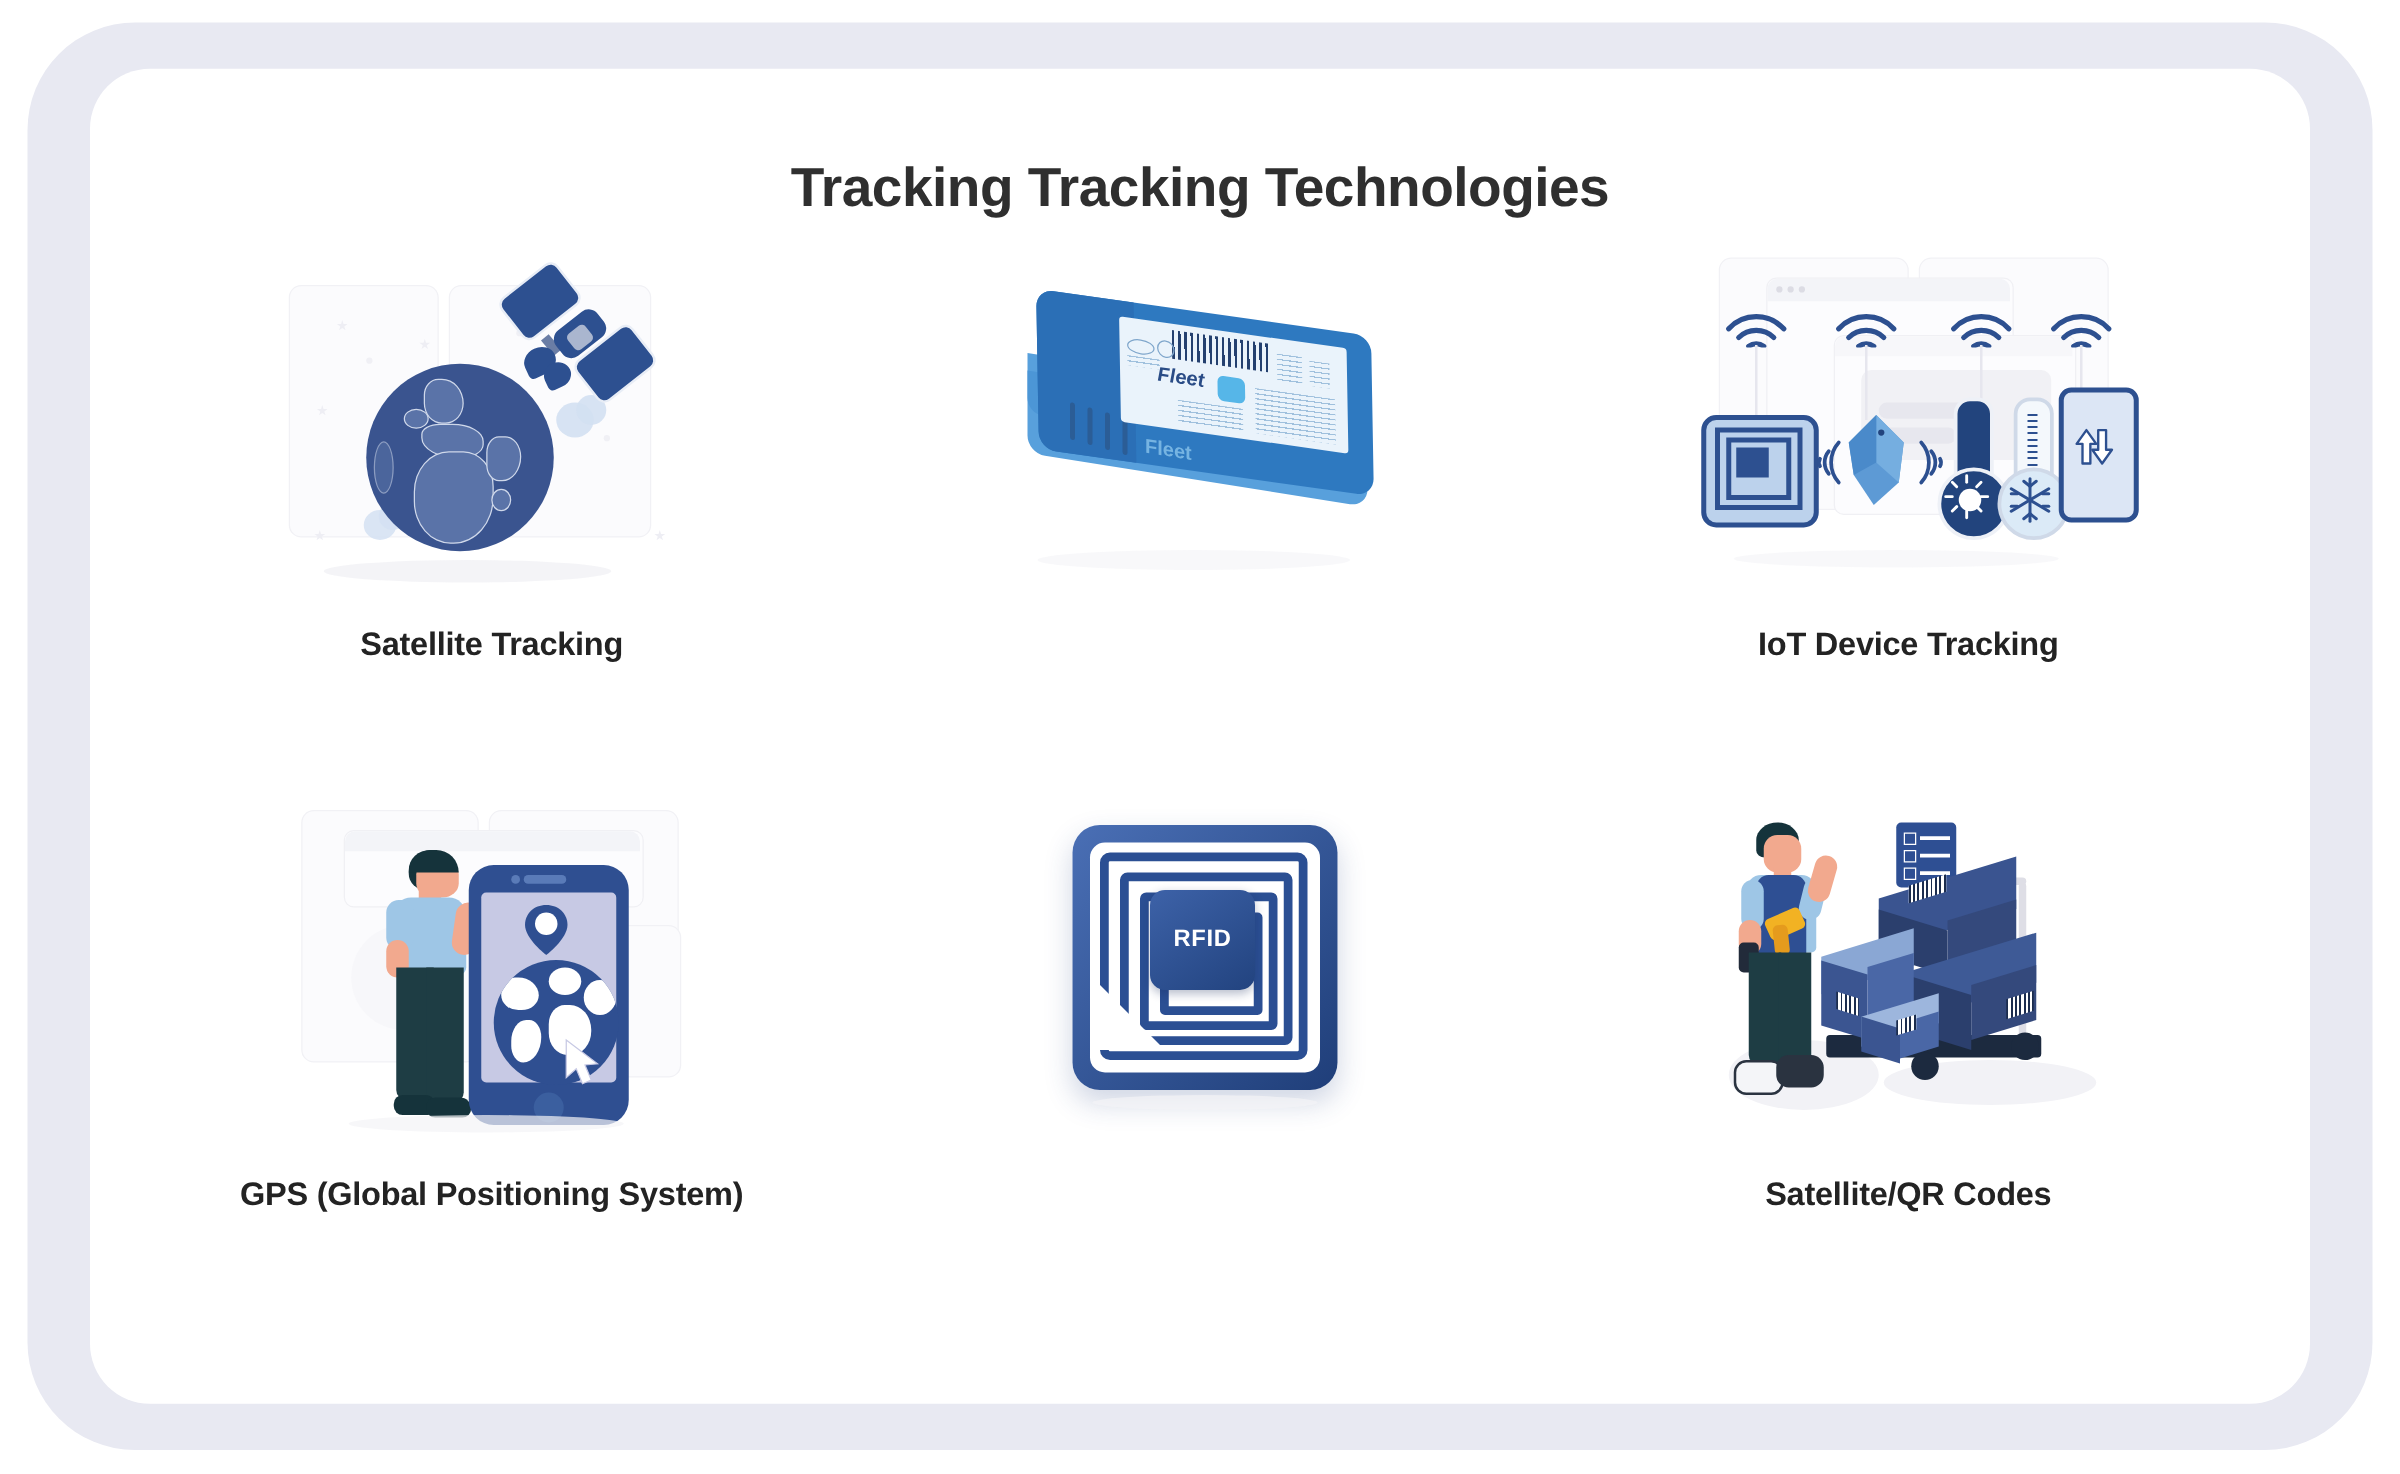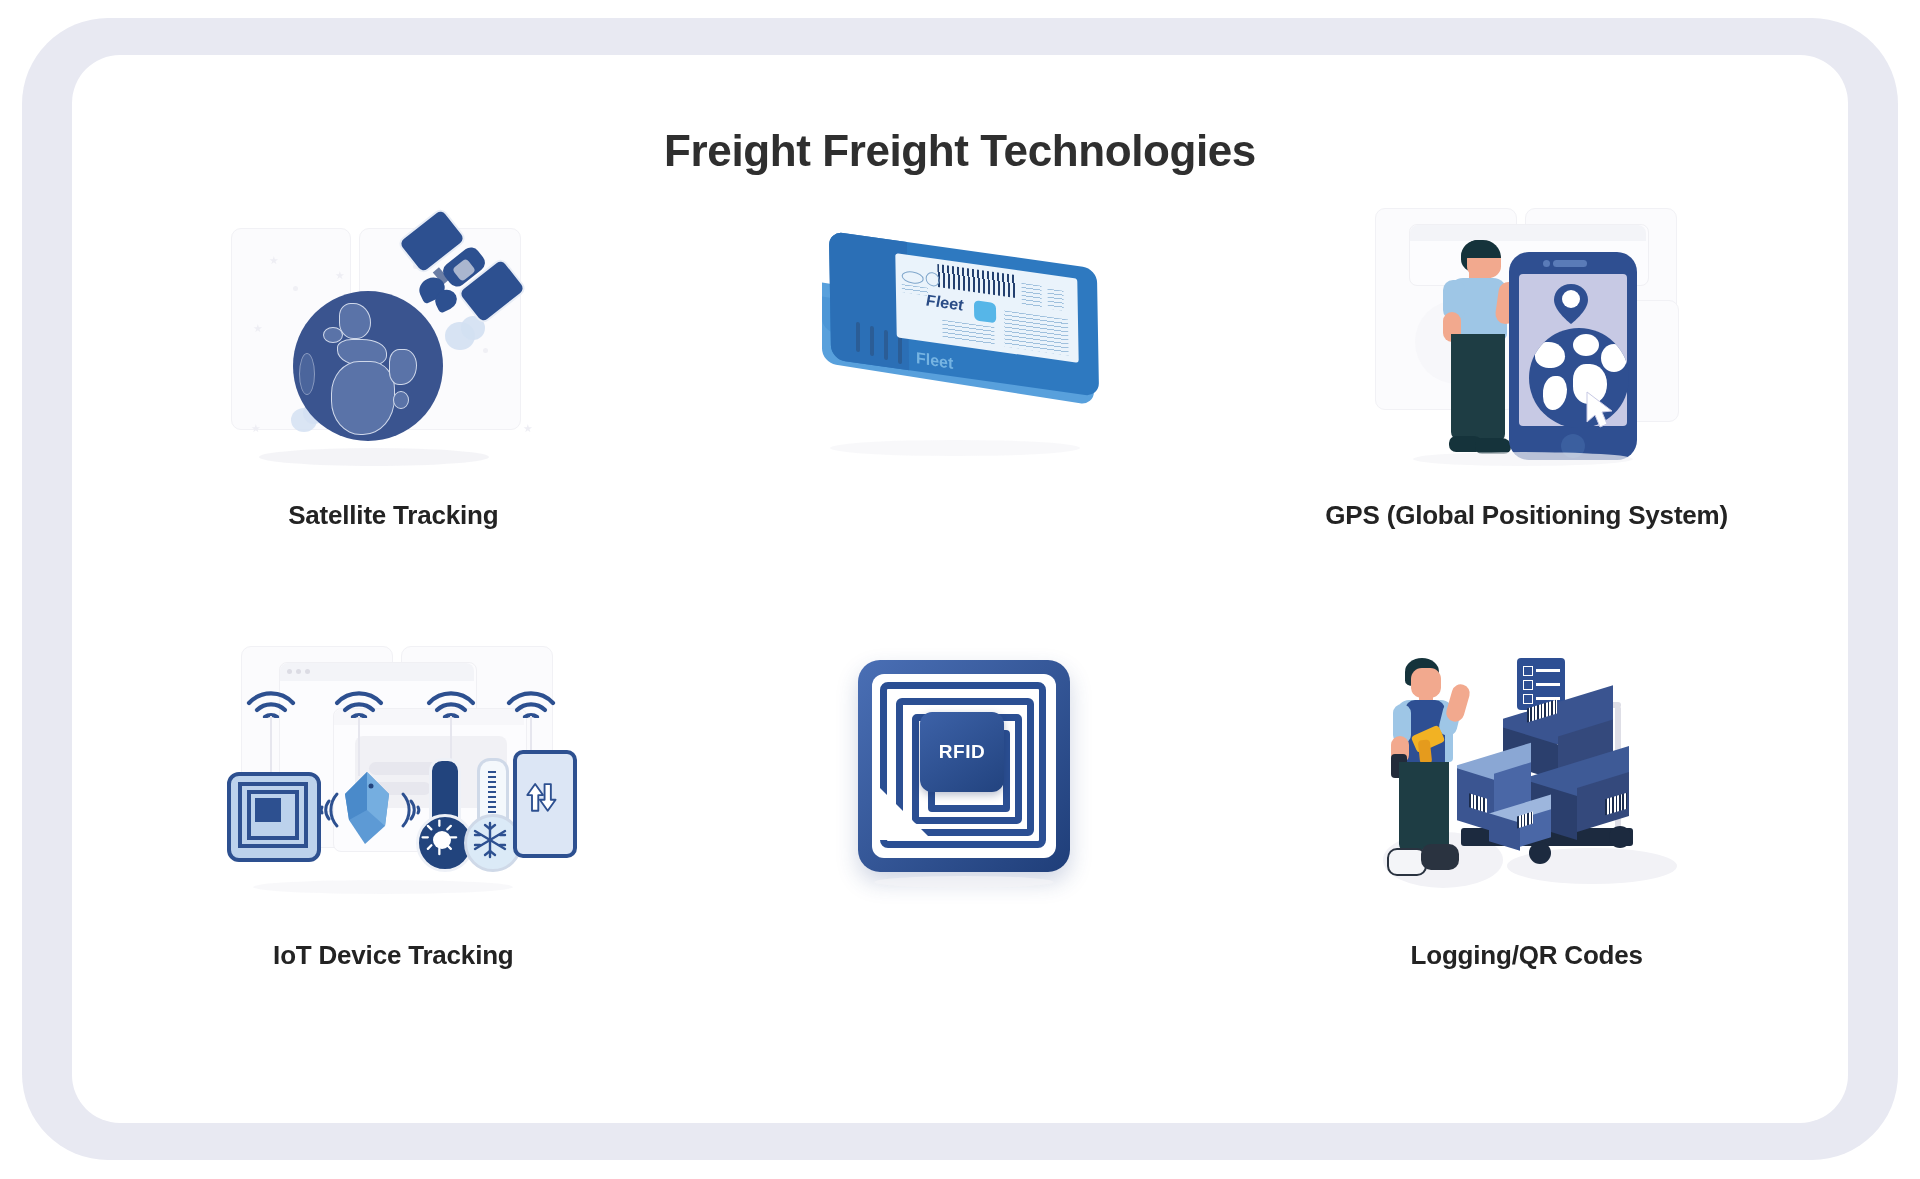--- a/index.html
+++ b/index.html
@@ -330,21 +330,21 @@
        #1b2c4d 0px, #1b2c4d 1.5px, #ffffff 1.5px, #ffffff 3.5px);
   }
   .scanner { position: absolute; background: #f2b223; border-radius: 4px; }
 </style>
 </head>
 <body>
 
 <div class="frame-outer"></div>
 <div class="frame-inner"></div>
 
-<div class="page-title">Freight Freight Technologies</div>
+<div class="page-title">Tracking Tracking Technologies</div>
 
 <div class="grid">
 
   <div class="card">
     <div class="art">
       <div class="bg-panel" style="left:8px;top:32px;width:118px;height:200px;"></div>
       <div class="bg-panel" style="left:136px;top:32px;width:160px;height:200px;"></div>
       <div class="bg-star" style="left:46px;top:60px;"></div>
       <div class="bg-star" style="left:112px;top:75px;"></div>
       <div class="bg-star" style="left:30px;top:128px;"></div>
@@ -408,70 +408,20 @@
           <div class="eld-text-block" style="left:126px;top:12px;width:20px;height:22px;"></div>
           <div class="eld-text-block" style="left:152px;top:14px;width:16px;height:20px;"></div>
           <div class="eld-brand">Fleet</div>
           <div class="eld-brand-dot"></div>
           <div class="eld-text-block" style="left:108px;top:42px;width:64px;height:36px;"></div>
           <div class="eld-text-block" style="left:46px;top:60px;width:52px;height:18px;"></div>
         </div>
       </div>
       <div class="shadow-ellipse" style="left:40px;top:244px;width:250px;height:16px;opacity:.6;"></div>
     </div>
-  </div>
-
-  <div class="card">
-    <div class="art">
-      <div class="bg-panel" style="left:18px;top:12px;width:140px;height:200px;"></div>
-      <div class="bg-panel" style="left:168px;top:12px;width:150px;height:200px;"></div>
-      <div class="browser-ghost" style="left:52px;top:28px;width:238px;height:60px;"></div>
-      <div class="browser-bar" style="left:53px;top:29px;width:236px;height:16px;"></div>
-      <div style="position:absolute;left:58px;top:104px;width:84px;height:84px;border-radius:50%;background:#f7f7fa;"></div>
-      <div class="bg-panel" style="left:236px;top:104px;width:84px;height:120px;"></div>
-
-      <div class="person-part" style="left:104px;top:44px;width:34px;height:32px;background:#15333b;border-radius:50% 50% 40% 40%;"></div>
-      <div class="person-part" style="left:110px;top:52px;width:34px;height:30px;background:#f2a98e;border-radius:38%;"></div>
-      <div class="person-part" style="left:104px;top:44px;width:40px;height:18px;background:#15333b;border-radius:22px 22px 0 0;"></div>
-      <div class="person-part" style="left:112px;top:76px;width:18px;height:14px;background:#f2a98e;"></div>
-      <div class="person-part" style="left:92px;top:82px;width:58px;height:62px;background:#9ec6e6;border-radius:14px 14px 6px 6px;"></div>
-      <div class="person-part" style="left:86px;top:84px;width:22px;height:40px;background:#9ec6e6;border-radius:10px;"></div>
-      <div class="person-part" style="left:86px;top:116px;width:18px;height:30px;background:#f2a98e;border-radius:9px;"></div>
-      <div class="person-part" style="left:140px;top:86px;width:20px;height:42px;background:#f2a98e;border-radius:10px;transform:rotate(8deg);"></div>
-      <div class="person-part" style="left:152px;top:118px;width:22px;height:16px;background:#f2a98e;border-radius:8px;"></div>
-      <div class="person-part" style="left:94px;top:138px;width:30px;height:106px;background:#1e3d44;border-radius:0 0 8px 8px;"></div>
-      <div class="person-part" style="left:118px;top:138px;width:30px;height:108px;background:#1e3d44;border-radius:0 0 8px 8px;"></div>
-      <div class="person-part" style="left:92px;top:240px;width:34px;height:16px;background:#15333b;border-radius:8px 10px 8px 8px;"></div>
-      <div class="person-part" style="left:118px;top:242px;width:36px;height:16px;background:#15333b;border-radius:8px 10px 8px 8px;"></div>
-
-      <div class="gps-phone" style="left:152px;top:56px;width:128px;height:208px;"></div>
-      <div class="gps-screen" style="left:162px;top:78px;width:108px;height:152px;"></div>
-      <div style="position:absolute;left:196px;top:64px;width:34px;height:7px;border-radius:4px;background:#5a7bb8;"></div>
-      <div style="position:absolute;left:186px;top:64px;width:7px;height:7px;border-radius:50%;background:#5a7bb8;"></div>
-      <div style="position:absolute;left:204px;top:238px;width:24px;height:24px;border-radius:50%;background:#3b5f9f;"></div>
-
-      <svg style="position:absolute;left:194px;top:86px;width:40px;height:44px;" viewBox="0 0 40 44">
-        <path d="M20 2 C10 2 3 9 3 18 C3 29 20 42 20 42 C20 42 37 29 37 18 C37 9 30 2 20 2 Z" fill="#2f4f91"></path>
-        <circle cx="20" cy="17" r="9" fill="#ffffff"></circle>
-      </svg>
-
-      <div class="gps-globe" style="left:172px;top:132px;">
-        <div style="position:absolute;left:6px;top:14px;width:30px;height:26px;background:#ffffff;border-radius:40% 60% 50% 50%;"></div>
-        <div style="position:absolute;left:44px;top:6px;width:26px;height:22px;background:#ffffff;border-radius:50%;"></div>
-        <div style="position:absolute;left:14px;top:48px;width:24px;height:34px;background:#ffffff;border-radius:50% 40% 60% 40%;"></div>
-        <div style="position:absolute;left:44px;top:36px;width:34px;height:40px;background:#ffffff;border-radius:38% 50% 48% 44%;"></div>
-        <div style="position:absolute;left:72px;top:16px;width:26px;height:28px;background:#ffffff;border-radius:50%;"></div>
-      </div>
-      <svg style="position:absolute;left:226px;top:194px;width:34px;height:40px;" viewBox="0 0 34 40">
-        <path d="M4 2 L4 32 L12 25 L17 37 L24 34 L19 22 L29 21 Z" fill="#ffffff" stroke="#c7c9e4" stroke-width="1"></path>
-      </svg>
-
-      <div class="shadow-ellipse" style="left:56px;top:256px;width:220px;height:14px;opacity:.7;"></div>
-    </div>
-    <div class="card-label">GPS (Global Positioning System)</div>
   </div>
 
   <div class="card">
     <div class="art">
       <div class="bg-panel" style="left:18px;top:10px;width:150px;height:200px;"></div>
       <div class="bg-panel" style="left:178px;top:10px;width:150px;height:200px;"></div>
 
       <div class="browser-ghost" style="left:56px;top:26px;width:196px;height:148px;"></div>
       <div class="browser-bar" style="left:57px;top:27px;width:194px;height:18px;"></div>
       <div style="position:absolute;left:64px;top:33px;width:5px;height:5px;border-radius:50%;background:#dcdce4;"></div>
@@ -585,20 +535,70 @@
       <div class="phone-iot" style="left:290px;top:114px;width:56px;height:100px;">
         <svg viewBox="0 0 56 58" style="position:absolute;left:4px;top:20px;width:44px;height:50px;">
           <path d="M14 44 L14 24 L8 24 L18 10 L28 24 L22 24 L22 44 Z" fill="#ffffff" stroke="#2d5090" stroke-width="2.4" stroke-linejoin="round"></path>
           <path d="M30 10 L30 30 L24 30 L34 44 L44 30 L38 30 L38 10 Z" fill="#ffffff" stroke="#2d5090" stroke-width="2.4" stroke-linejoin="round"></path>
         </svg>
       </div>
 
       <div class="shadow-ellipse" style="left:30px;top:244px;width:260px;height:14px;opacity:.55;"></div>
     </div>
     <div class="card-label">IoT Device Tracking</div>
+  </div>
+
+  <div class="card">
+    <div class="art">
+      <div class="bg-panel" style="left:18px;top:12px;width:140px;height:200px;"></div>
+      <div class="bg-panel" style="left:168px;top:12px;width:150px;height:200px;"></div>
+      <div class="browser-ghost" style="left:52px;top:28px;width:238px;height:60px;"></div>
+      <div class="browser-bar" style="left:53px;top:29px;width:236px;height:16px;"></div>
+      <div style="position:absolute;left:58px;top:104px;width:84px;height:84px;border-radius:50%;background:#f7f7fa;"></div>
+      <div class="bg-panel" style="left:236px;top:104px;width:84px;height:120px;"></div>
+
+      <div class="person-part" style="left:104px;top:44px;width:34px;height:32px;background:#15333b;border-radius:50% 50% 40% 40%;"></div>
+      <div class="person-part" style="left:110px;top:52px;width:34px;height:30px;background:#f2a98e;border-radius:38%;"></div>
+      <div class="person-part" style="left:104px;top:44px;width:40px;height:18px;background:#15333b;border-radius:22px 22px 0 0;"></div>
+      <div class="person-part" style="left:112px;top:76px;width:18px;height:14px;background:#f2a98e;"></div>
+      <div class="person-part" style="left:92px;top:82px;width:58px;height:62px;background:#9ec6e6;border-radius:14px 14px 6px 6px;"></div>
+      <div class="person-part" style="left:86px;top:84px;width:22px;height:40px;background:#9ec6e6;border-radius:10px;"></div>
+      <div class="person-part" style="left:86px;top:116px;width:18px;height:30px;background:#f2a98e;border-radius:9px;"></div>
+      <div class="person-part" style="left:140px;top:86px;width:20px;height:42px;background:#f2a98e;border-radius:10px;transform:rotate(8deg);"></div>
+      <div class="person-part" style="left:152px;top:118px;width:22px;height:16px;background:#f2a98e;border-radius:8px;"></div>
+      <div class="person-part" style="left:94px;top:138px;width:30px;height:106px;background:#1e3d44;border-radius:0 0 8px 8px;"></div>
+      <div class="person-part" style="left:118px;top:138px;width:30px;height:108px;background:#1e3d44;border-radius:0 0 8px 8px;"></div>
+      <div class="person-part" style="left:92px;top:240px;width:34px;height:16px;background:#15333b;border-radius:8px 10px 8px 8px;"></div>
+      <div class="person-part" style="left:118px;top:242px;width:36px;height:16px;background:#15333b;border-radius:8px 10px 8px 8px;"></div>
+
+      <div class="gps-phone" style="left:152px;top:56px;width:128px;height:208px;"></div>
+      <div class="gps-screen" style="left:162px;top:78px;width:108px;height:152px;"></div>
+      <div style="position:absolute;left:196px;top:64px;width:34px;height:7px;border-radius:4px;background:#5a7bb8;"></div>
+      <div style="position:absolute;left:186px;top:64px;width:7px;height:7px;border-radius:50%;background:#5a7bb8;"></div>
+      <div style="position:absolute;left:204px;top:238px;width:24px;height:24px;border-radius:50%;background:#3b5f9f;"></div>
+
+      <svg style="position:absolute;left:194px;top:86px;width:40px;height:44px;" viewBox="0 0 40 44">
+        <path d="M20 2 C10 2 3 9 3 18 C3 29 20 42 20 42 C20 42 37 29 37 18 C37 9 30 2 20 2 Z" fill="#2f4f91"></path>
+        <circle cx="20" cy="17" r="9" fill="#ffffff"></circle>
+      </svg>
+
+      <div class="gps-globe" style="left:172px;top:132px;">
+        <div style="position:absolute;left:6px;top:14px;width:30px;height:26px;background:#ffffff;border-radius:40% 60% 50% 50%;"></div>
+        <div style="position:absolute;left:44px;top:6px;width:26px;height:22px;background:#ffffff;border-radius:50%;"></div>
+        <div style="position:absolute;left:14px;top:48px;width:24px;height:34px;background:#ffffff;border-radius:50% 40% 60% 40%;"></div>
+        <div style="position:absolute;left:44px;top:36px;width:34px;height:40px;background:#ffffff;border-radius:38% 50% 48% 44%;"></div>
+        <div style="position:absolute;left:72px;top:16px;width:26px;height:28px;background:#ffffff;border-radius:50%;"></div>
+      </div>
+      <svg style="position:absolute;left:226px;top:194px;width:34px;height:40px;" viewBox="0 0 34 40">
+        <path d="M4 2 L4 32 L12 25 L17 37 L24 34 L19 22 L29 21 Z" fill="#ffffff" stroke="#c7c9e4" stroke-width="1"></path>
+      </svg>
+
+      <div class="shadow-ellipse" style="left:56px;top:256px;width:220px;height:14px;opacity:.7;"></div>
+    </div>
+    <div class="card-label">GPS (Global Positioning System)</div>
   </div>
 
   <div class="card">
     <div class="art">
       <div class="rfid-outer">
         <div style="position:absolute;left:14px;top:14px;right:14px;bottom:14px;background:#ffffff;border-radius:12px;"></div>
         <div class="rfid-coil" style="left:22px;top:22px;width:152px;height:152px;border-width:7px;border-radius:8px;border-left-color:#2b4f93;"></div>
         <div class="rfid-coil" style="left:38px;top:38px;width:124px;height:124px;border-width:7px;border-radius:6px;"></div>
         <div class="rfid-coil" style="left:54px;top:54px;width:96px;height:96px;border-width:7px;border-radius:5px;"></div>
         <div class="rfid-coil" style="left:70px;top:70px;width:68px;height:68px;border-width:7px;border-radius:4px;"></div>
@@ -674,16 +674,16 @@
       <div class="person-part" style="left:84px;top:66px;width:18px;height:34px;background:#9ec6e6;border-radius:9px;transform:rotate(14deg);"></div>
       <div class="person-part" style="left:92px;top:48px;width:18px;height:38px;background:#f2a98e;border-radius:9px;transform:rotate(16deg);"></div>
       <div class="scanner" style="left:56px;top:94px;width:30px;height:18px;transform:rotate(-24deg);"></div>
       <div class="scanner" style="left:62px;top:104px;width:12px;height:24px;transform:rotate(-6deg);background:#e59b1d;"></div>
       <div class="person-part" style="left:34px;top:118px;width:16px;height:24px;background:#222b3a;border-radius:4px;"></div>
       <div class="person-part" style="left:42px;top:126px;width:26px;height:90px;background:#1e3d44;border-radius:0 0 8px 8px;"></div>
       <div class="person-part" style="left:66px;top:126px;width:26px;height:92px;background:#1e3d44;border-radius:0 0 8px 8px;"></div>
       <div class="person-part" style="left:30px;top:212px;width:36px;height:24px;background:#f4f5f8;border:2px solid #2a3340;border-radius:10px;"></div>
       <div class="person-part" style="left:64px;top:208px;width:38px;height:26px;background:#2a3340;border-radius:10px;"></div>
     </div>
-    <div class="card-label">Logging/QR Codes</div>
+    <div class="card-label">Satellite/QR Codes</div>
   </div>
 
 </div>
 
 </body></html>

